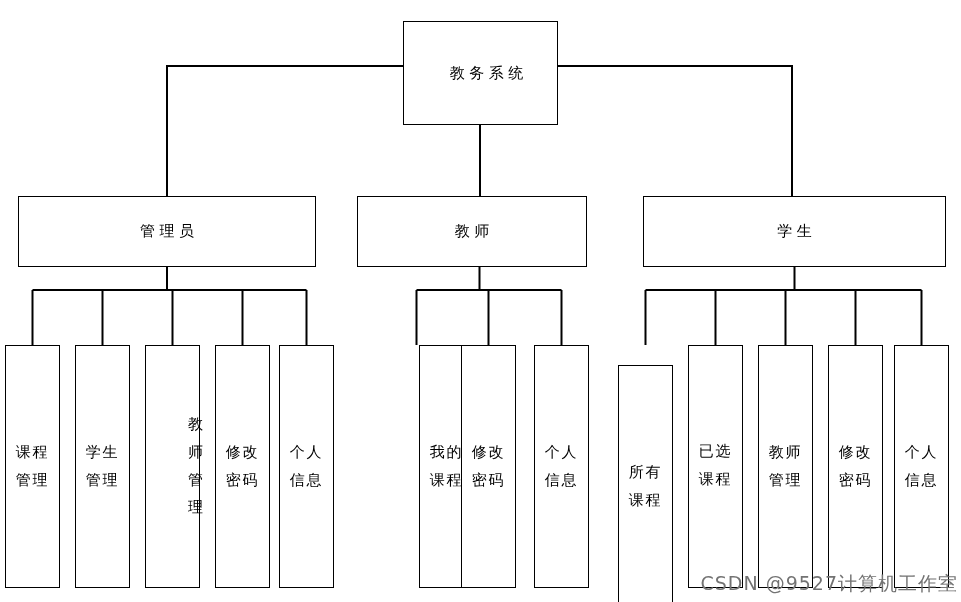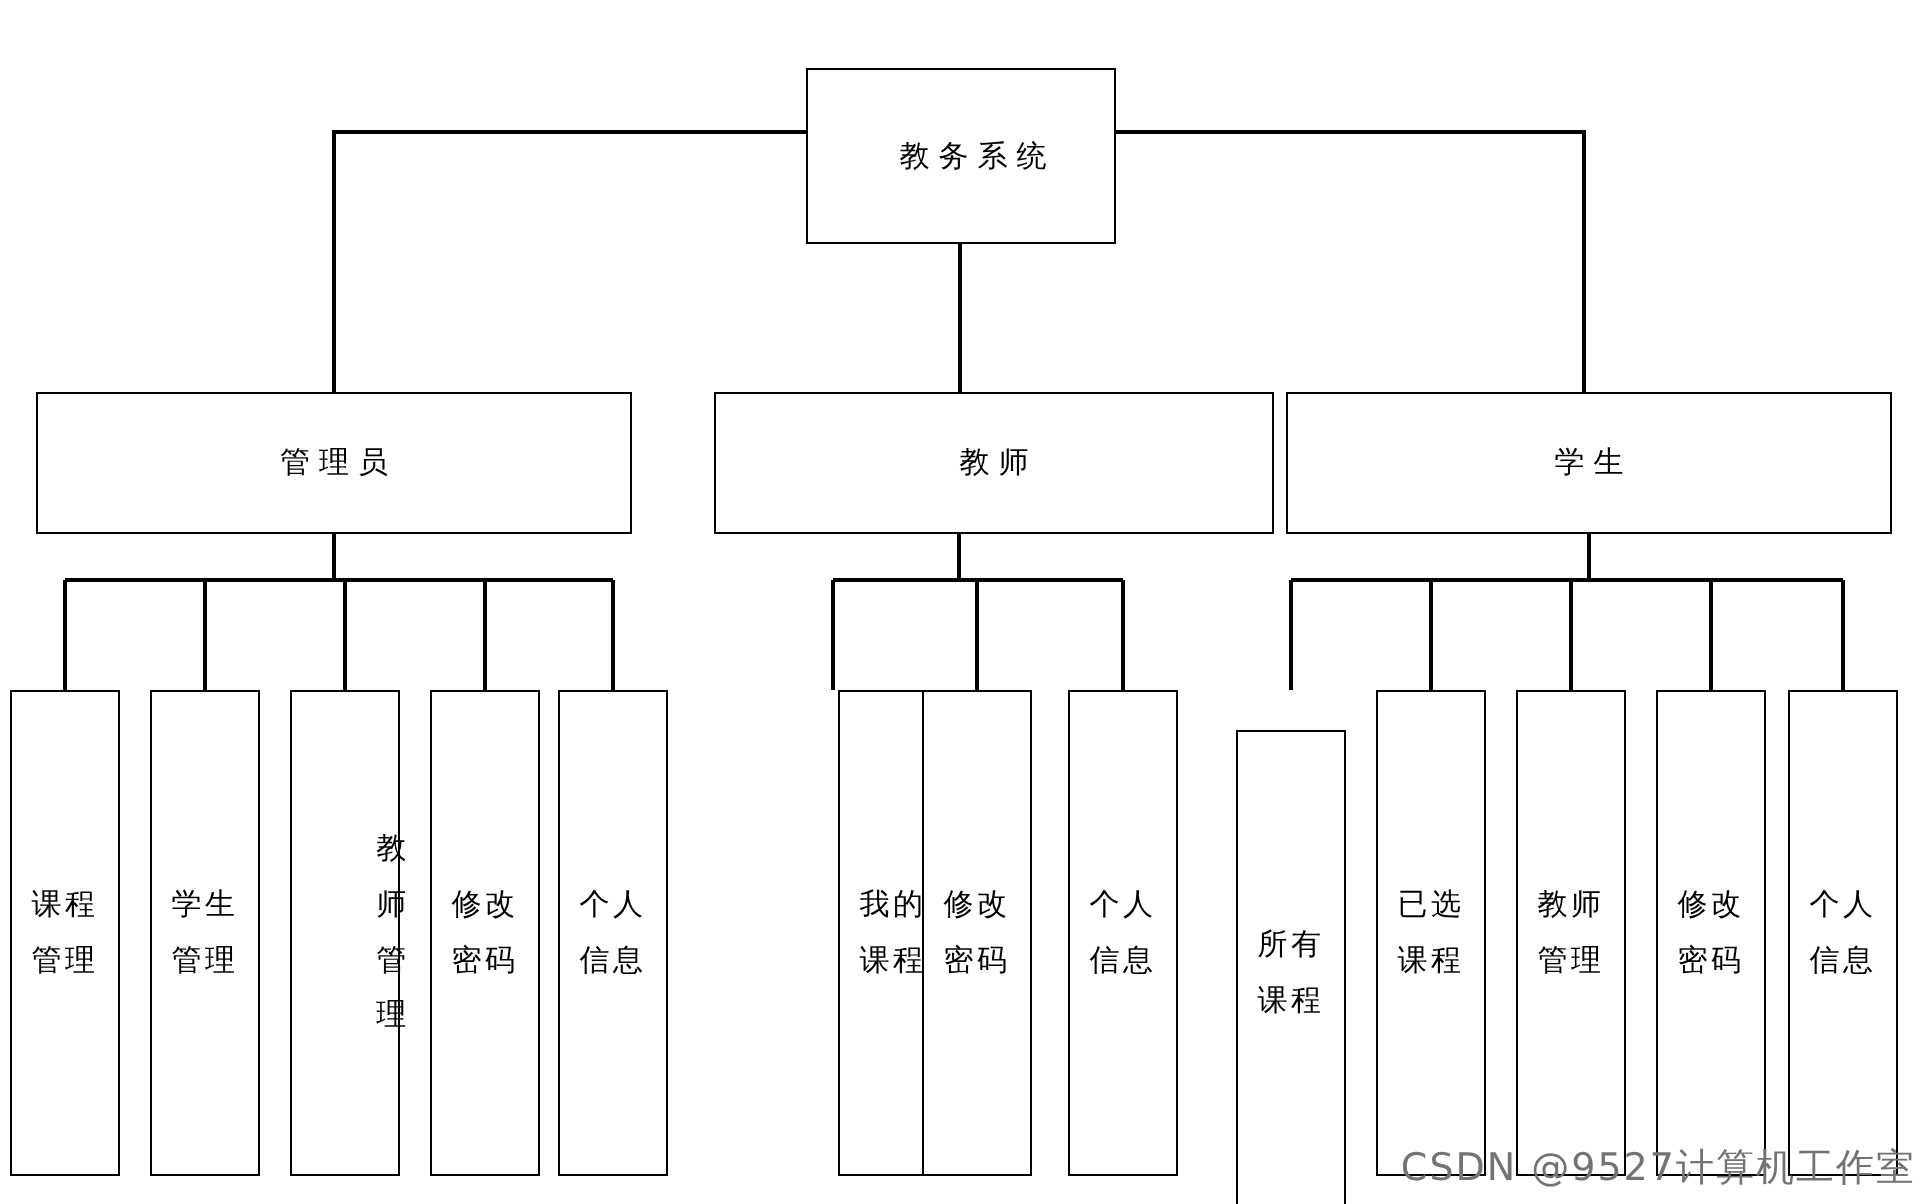--- a/index.html
+++ b/index.html
@@ -34,41 +34,41 @@
     text-align: center;
     font-size: 15px;
     color: #000000;
   }
   .node .lbl {
     letter-spacing: 0.3em;
     text-indent: 0.3em; 
     white-space: nowrap;
   }
   
-  .root { left: 403px; top: 34px; width: 155px; height: 88px; padding-left: 12px; }
+  .root { left: 403px; top: 21px; width: 155px; height: 104px; padding-left: 12px; }
   
   .grp { top: 196px; height: 71px; }
   .grp-admin   { left: 18px;  width: 298px; }
-  .grp-teacher { left: 357px; width: 280px; }
+  .grp-teacher { left: 357px; width: 230px; }
   .grp-student { left: 643px; width: 303px; text-align: center; }
   
   .leaf { top: 345px; width: 55px; height: 243px; }
   .leaf .lbl {
     display: inline-block;
     width: 2.45em;
     letter-spacing: 0.12em;
     line-height: 1.85;
     white-space: normal;
     text-indent: 0;
     word-break: break-all;
   }
   .l-a1 { left: 5px; }   .l-a2 { left: 75px; }  .l-a3 { left: 145px; padding-left: 48px; }
   .l-a4 { left: 215px; } .l-a5 { left: 279px; }
   .l-t1 { left: 389px; margin-left: 30px; } .l-t2 { left: 461px; } .l-t3 { left: 534px; }
-  .l-s1 { left: 618px; margin-top: 20px; } .l-s2 { left: 688px; } .l-s3 { left: 758px; }
+  .l-s1 { left: 618px; margin-top: 20px; } .l-s2 { left: 688px; font-family: Liberation Mono, monospace; } .l-s3 { left: 758px; }
   .l-s4 { left: 828px; } .l-s5 { left: 894px; }
   
   .watermark {
     position: absolute;
     right: 3px;
     bottom: 5px;
     font-size: 19px;
     color: #737373;
     letter-spacing: 1px;
     white-space: nowrap;

